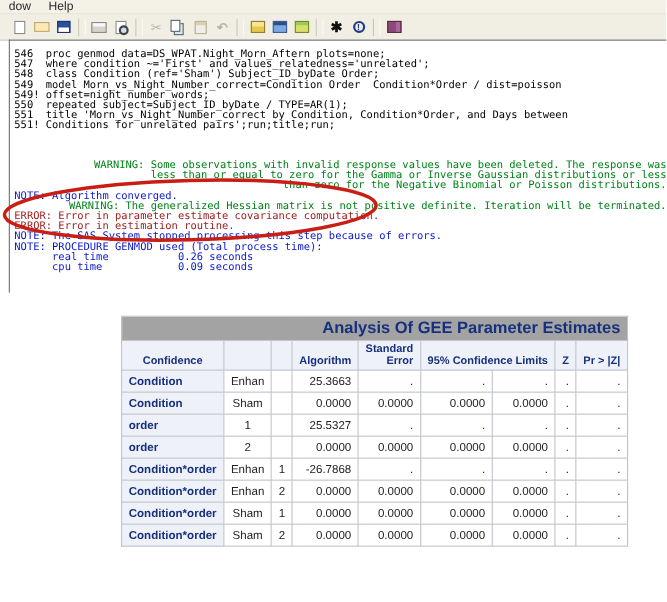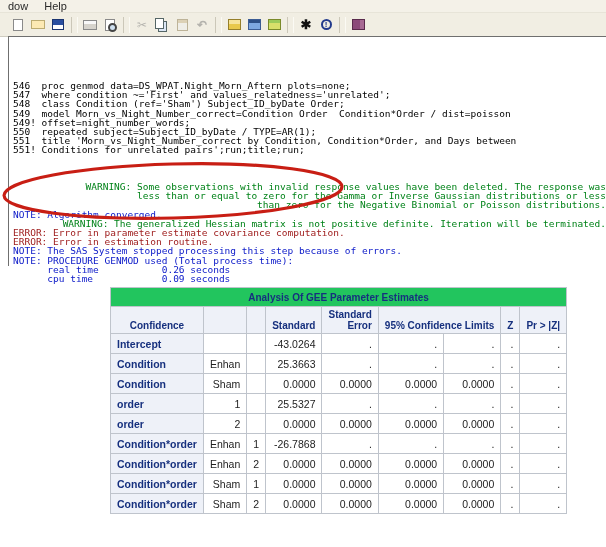--- a/index.html
+++ b/index.html
@@ -46,42 +46,42 @@
   .icon-submit .g{font-size:13px;font-weight:bold;color:#111;}
   .icon-break .g{width:11px;height:11px;border:2px solid #223a8c;border-radius:50%;
                  font:bold 8px "Liberation Sans",sans-serif;color:#223a8c;}
   .icon-help-book .g{width:13px;height:11px;background:#8c4a7a;border:1px solid #5a2a4c;
                  box-shadow:inset -4px 0 0 #a86a94;}
 
   
   .log-frame{position:absolute;left:8px;top:36px;width:598px;height:230px;background:#fff;
              border-left:1px solid #6f6f6f;border-top:1px solid #6f6f6f;box-sizing:border-box;}
   .log-content{padding:8px 0 0 4px;font-family:"DejaVu Sans Mono","Liberation Mono",monospace;
-             font-size:9.5px;line-height:9.2px;white-space:pre;margin-top:36px;}
+             font-size:9.5px;line-height:9.2px;white-space:pre;}
   .logline{height:9.2px;}
   .logline.source{color:#000000;}
   .logline.note{color:#0a18c8;}
   .logline.warning{color:#008218;text-align:right;}
   .logline.error{color:#a02020;}
 
   
   .annotation-svg{position:absolute;left:0;top:158px;width:348px;height:66px;pointer-events:none;}
 
   
   .table-wrap{position:absolute;left:110px;top:287px;}
   table.sas{border-collapse:collapse;font-size:10.5px;color:#222;}
   table.sas td,table.sas th{border:1px solid #bfc4cc;padding:2px 6px;height:16px;box-sizing:border-box;}
-  table.sas .titlecell{background:#22c55e;color:#16307e;font-weight:bold;text-align:center;
-                       font-size:10px;height:19px;}
+  table.sas .titlecell{background:#a3a3a3;color:#16307e;font-weight:bold;text-align:right;
+                       font-size:15px;height:19px;}
   table.sas th{background:#eef1f8;color:#16307e;font-weight:bold;vertical-align:bottom;
                font-size:10px;}
   table.sas td.rowhead{background:#eef1f8;color:#16307e;font-weight:bold;text-align:left;}
   table.sas td{background:#fff;}
   table.sas td.num{text-align:right;}
-  table.sas td.lvl{text-align:right;}
+  table.sas td.lvl{text-align:center;}
   table.sas tr.datarow td{height:20px;}
 </style>
 </head>
 <body>
 
 <div class="screen">
 
   <div class="menubar">
     <span class="menu-item">dow</span>
     <span class="menu-item">Help</span>
@@ -162,40 +162,29 @@
           <col style="width: 40px;">
         </colgroup>
         <thead>
           <tr>
             <td class="titlecell" colspan="9">Analysis Of GEE Parameter Estimates</td>
           </tr>
           <tr>
             <th>Confidence</th>
             <th></th>
             <th></th>
-            <th style="text-align: right;">Standard</th>
+            <th style="text-align: right;">Algorithm</th>
             <th style="text-align: right;">Standard Error</th>
             <th colspan="2" style="white-space: nowrap; text-align: center;">95% Confidence Limits</th>
             <th>Z</th>
             <th style="white-space: nowrap; margin-left: 40px;">Pr &gt; |Z|</th>
           </tr>
         </thead>
         <tbody>
           <tr class="datarow">
-            <td class="rowhead">Intercept</td>
-            <td class="lvl"></td>
-            <td class="lvl"></td>
-            <td class="num">-43.0264</td>
-            <td class="num">.</td>
-            <td class="num">.</td>
-            <td class="num">.</td>
-            <td class="num">.</td>
-            <td class="num">.</td>
-          </tr>
-          <tr class="datarow">
             <td class="rowhead">Condition</td>
             <td class="lvl">Enhan</td>
             <td class="lvl"></td>
             <td class="num">25.3663</td>
             <td class="num">.</td>
             <td class="num">.</td>
             <td class="num">.</td>
             <td class="num">.</td>
             <td class="num">.</td>
           </tr>

